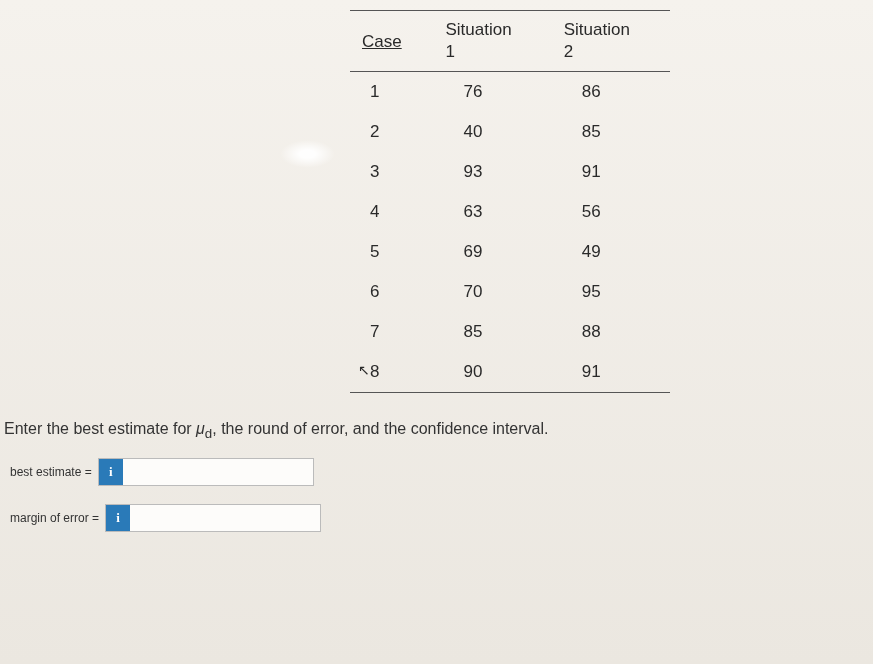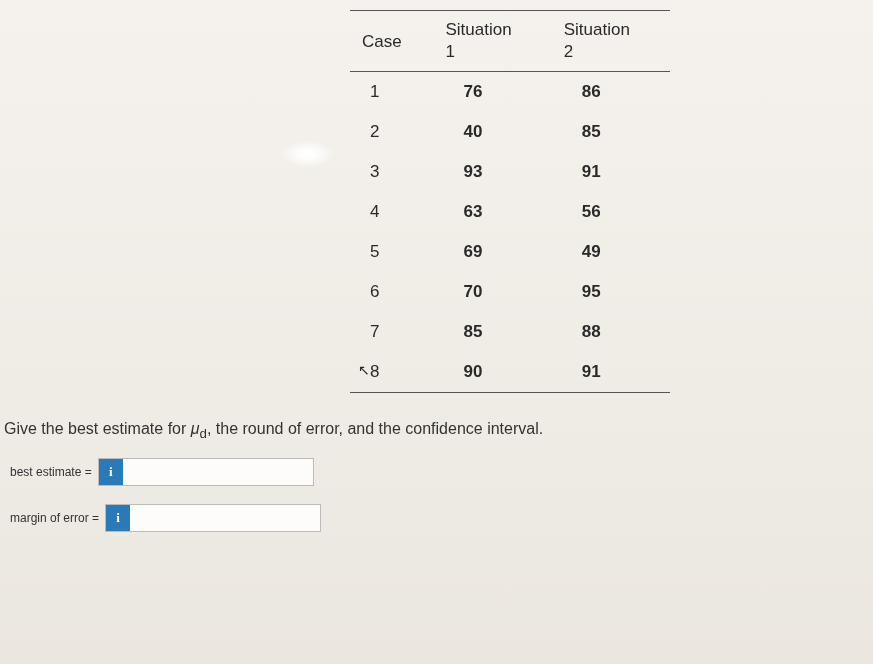--- a/index.html
+++ b/index.html
@@ -36,32 +36,32 @@
       font-weight: normal;
       text-align: left;
       padding: 8px 12px;
       font-size: 17px;
       vertical-align: top;
       line-height: 1.3;
     }
     th.case-col {
       vertical-align: middle;
       padding-top: 10px;
+      text-decoration: underline;
     }
     td {
       padding: 10px 12px;
       font-size: 17px;
       text-align: left;
     }
     td.case-cell {
       padding-left: 20px;
     }
     td.val-cell {
       padding-left: 30px;
-      font-weight: bold;
     }
     .cursor-cell {
       position: relative;
     }
     .cursor-icon {
       position: absolute;
       left: 8px;
       top: 10px;
       font-size: 14px;
     }
@@ -189,21 +189,21 @@
         </td>
         <td class="val-cell">90</td>
         <td class="val-cell">91</td>
       </tr>
     </tbody>
   </table>
 </div>
 
 <div class="instructions">
   <p>
-    <span>Give the best estimate for </span><span class="mu-sub">μ</span><sub>d</sub><span>, the round of error, and the confidence interval.</span>
+    <span>Enter the best estimate for </span><span class="mu-sub">μ</span><sub>d</sub><span>, the round of error, and the confidence interval.</span>
   </p>
 </div>
 
 <div class="answer-row">
   <span class="answer-label">best estimate =</span>
   <div class="input-wrapper">
     <div class="info-box">i</div>
     <input type="text" class="answer-input" style="">
   </div>
 </div>

